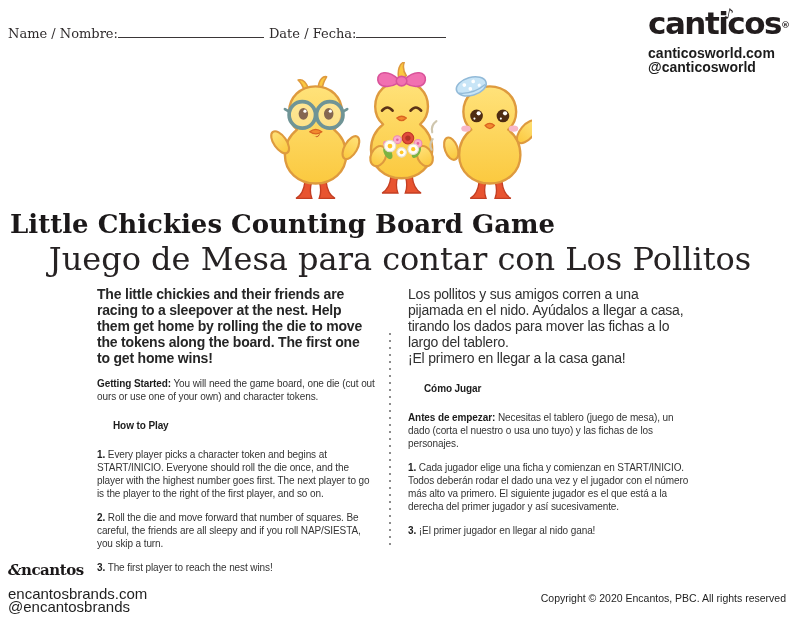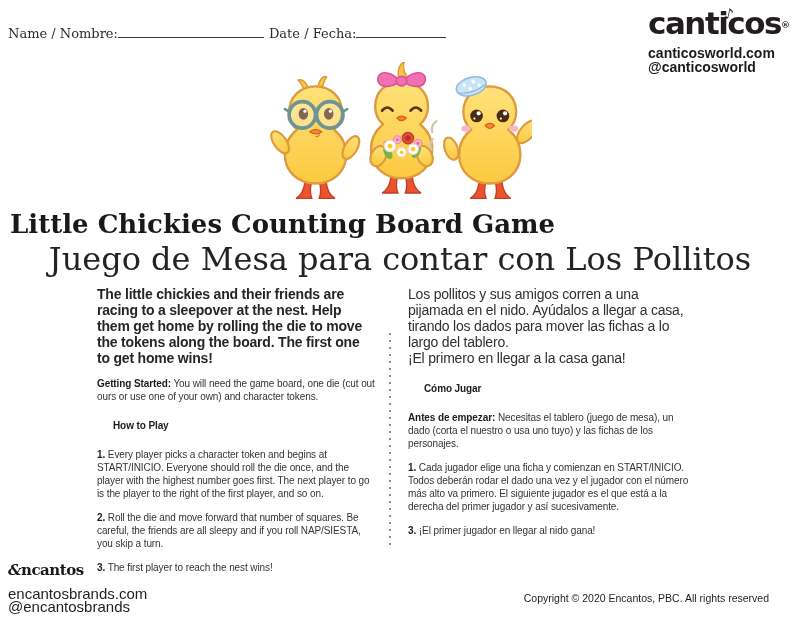--- a/index.html
+++ b/index.html
@@ -46,21 +46,21 @@
 
   
   .divider{position:absolute;left:389px;top:333px;width:2px;height:214px;
            background:repeating-linear-gradient(to bottom,#8d8d8d 0 2px,transparent 2px 7px);}
 
   
   .footer-logo{position:absolute;left:8px;top:561px;font-family:"DejaVu Serif",serif;
                font-weight:bold;font-size:15px;letter-spacing:-0.5px;color:#1b1819;}
   .footer-logo .amp{font-style:italic;}
   .footer-sub{position:absolute;left:8px;top:587px;font-size:15px;line-height:13px;color:#1f1f1f;}
-  .copyright{position:absolute;right:31px;top:592px;font-size:10.5px;color:#1f1f1f;}
+  .copyright{position:absolute;right:14px;top:592px;font-size:10.5px;color:#1f1f1f;}
 </style>
 </head>
 <body>
 
 <div class="sheet">
 
   <div class="header-fields">
     <span>Name / Nombre:</span><span class="blank blank-name"></span><span class="date-label">Date / Fecha:</span><span class="blank blank-date"></span>
   </div>
 

